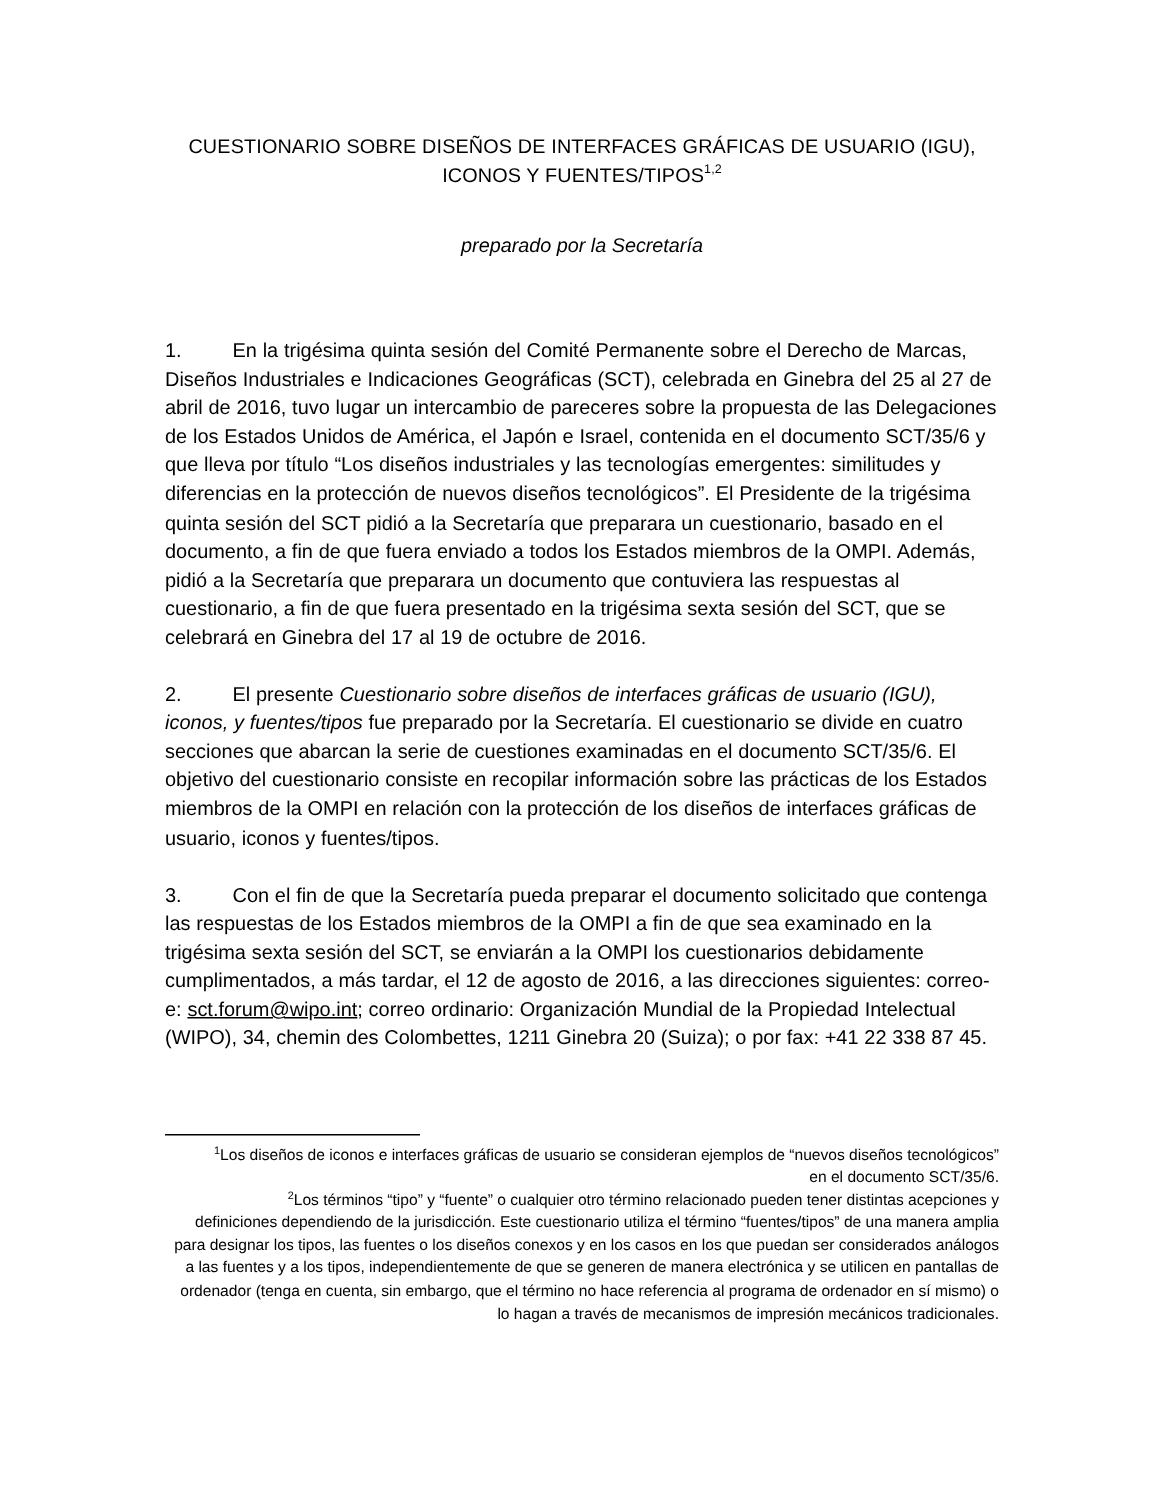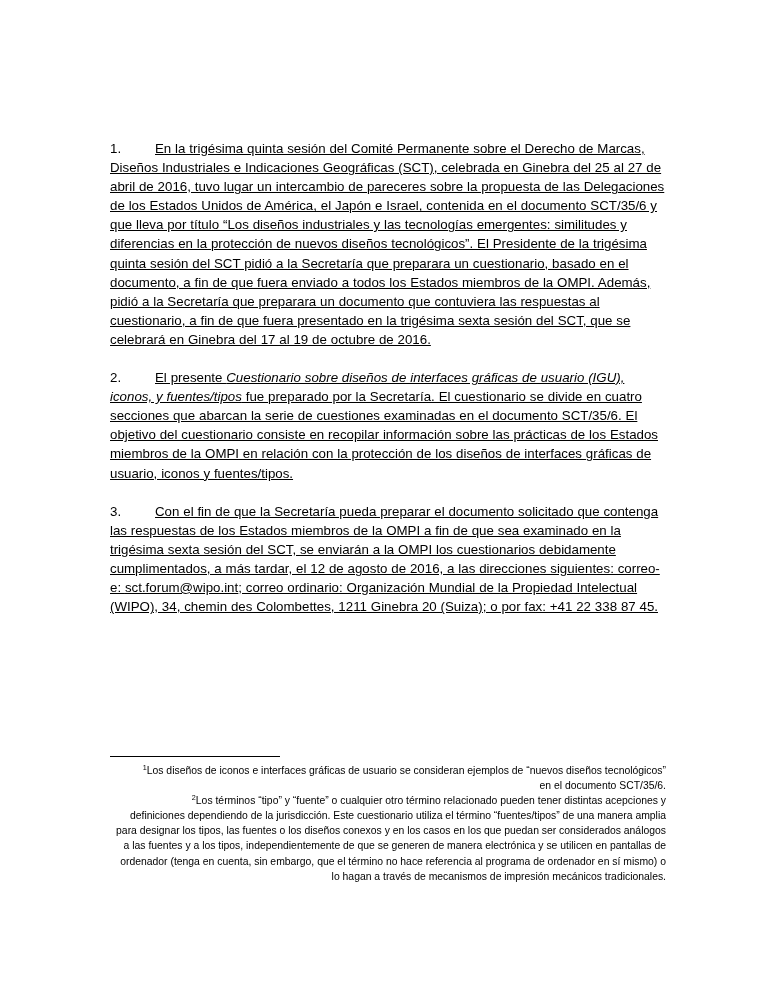--- a/index.html
+++ b/index.html
@@ -49,21 +49,20 @@
     font-style: italic;
     font-size: 13.2px;
     line-height: 19px;
     margin: 0;
     padding-top: 28px;
   }
 
   
   .body-block {
     padding-top: 51px;
-    text-decoration: underline;
   }
   .para {
     font-size: 13.3px;
     line-height: 19.1px;
     margin: 0 0 19px 0;
     text-align: left;
     word-spacing: 0.15px;
   }
   .para:last-child { margin-bottom: 0; }
   .para .num {
@@ -106,20 +105,27 @@
     width: 34px;
   }
 </style>
 </head>
 <body>
 
 <div class="page">
 
   <div class="content">
 
+    <div class="title-block">
+      <h1 class="doc-title">
+        <span>CUESTIONARIO SOBRE DISEÑOS DE INTERFACES GRÁFICAS DE USUARIO (IGU),</span><br>
+        <span>ICONOS Y FUENTES/TIPOS</span><span class="sup">1,2</span>
+      </h1>
+      <p class="prepared-by">preparado por la Secretaría</p>
+    </div>
 
     <div class="body-block">
 
       <p class="para">
         <span class="num">1.</span><span>En la trigésima quinta sesión del Comité Permanente sobre el Derecho de Marcas, Diseños Industriales e Indicaciones Geográficas (SCT), celebrada en Ginebra del 25 al 27 de abril de 2016, tuvo lugar un intercambio de pareceres sobre la propuesta de las Delegaciones de los Estados Unidos de América, el Japón e Israel, contenida en el documento SCT/35/6 y que lleva por título “Los diseños industriales y las tecnologías emergentes:  similitudes y diferencias en la protección de nuevos diseños tecnológicos”.  El Presidente de la trigésima quinta sesión del SCT pidió a la Secretaría que preparara un cuestionario, basado en el documento, a fin de que fuera enviado a todos los Estados miembros de la OMPI.  Además, pidió a la Secretaría que preparara un documento que contuviera las respuestas al cuestionario, a fin de que fuera presentado en la trigésima sexta sesión del SCT, que se celebrará en Ginebra del 17 al 19 de octubre de 2016.</span>
       </p>
 
       <p class="para">
         <span class="num">2.</span><span>El presente </span><span class="italic">Cuestionario sobre diseños de interfaces gráficas de usuario (IGU), iconos, y fuentes/tipos</span><span> fue preparado por la Secretaría.  El cuestionario se divide en cuatro secciones que abarcan la serie de cuestiones examinadas en el documento SCT/35/6.  El objetivo del cuestionario consiste en recopilar información sobre las prácticas de los Estados miembros de la OMPI en relación con la protección de los diseños de interfaces gráficas de usuario, iconos y fuentes/tipos.</span>
       </p>

